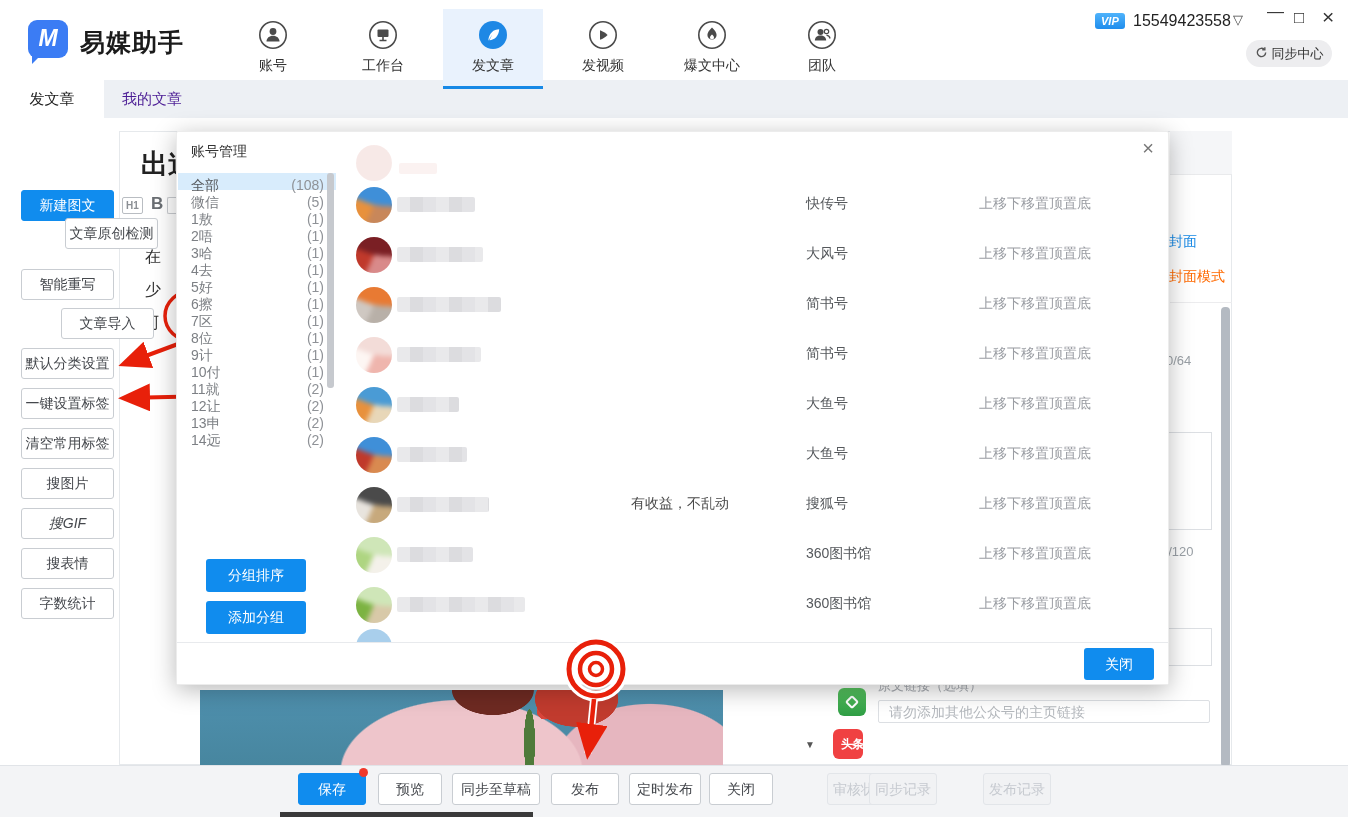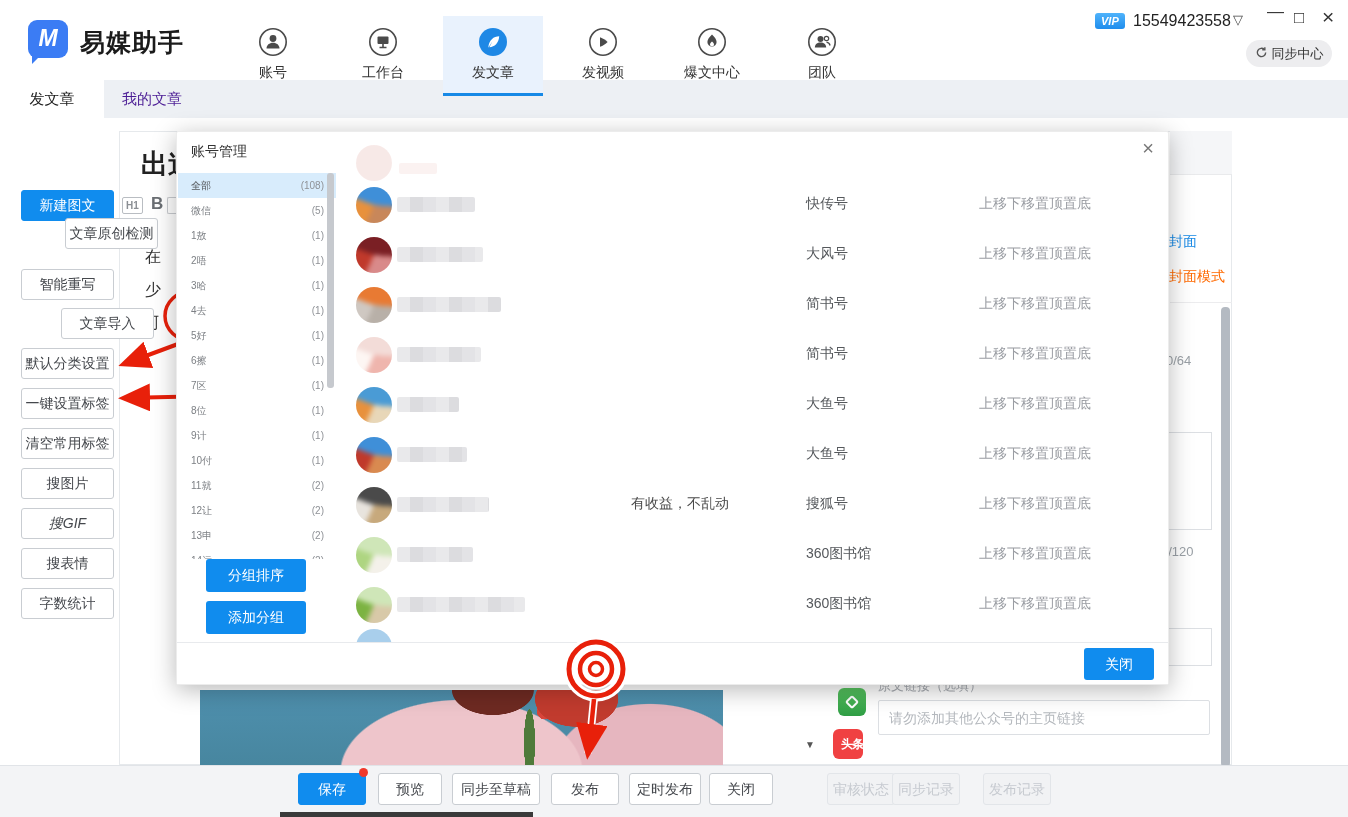--- a/index.html
+++ b/index.html
@@ -5,21 +5,21 @@
   * { margin:0; padding:0; box-sizing:border-box; }
   html,body { background:#fff; }
   .screen{ position:relative; width:1348px; height:817px; overflow:hidden;
     font-family:"Liberation Sans","DejaVu Sans",sans-serif; background:#fff; color:#333;}
   
   .topbar{position:absolute;left:0;top:0;width:1348px;height:80px;background:#fff;z-index:20;}
   .logo{position:absolute;left:28px;top:20px;width:40px;height:38px;background:#3b7cf4;border-radius:9px;
     color:#fff;font-weight:bold;font-size:23px;text-align:center;line-height:36px;font-style:italic;}
   .logo:after{content:"";position:absolute;left:4px;bottom:-6px;border:6px solid transparent;border-top-color:#3b7cf4;border-left-color:#3b7cf4;}
   .app-title{position:absolute;left:80px;top:26px;font-size:25px;font-weight:bold;color:#1b1b1b;letter-spacing:1px;}
-  .nav-item{position:absolute;top:16px;height:80px;width:100px;transform:translateX(-50%);text-align:center;cursor:pointer;}
+  .nav-item{position:absolute;top:9px;height:80px;width:100px;transform:translateX(-50%);text-align:center;cursor:pointer;}
   .nav-item .nav-icon-wrap{display:inline-block;width:30px;height:30px;margin-top:11px;}
   .nav-item .nav-label{display:block;font-size:14px;color:#333;margin-top:3px;}
   .nav-item.active{background:#e9f2fd;}
   .nav-item.active:after{content:"";position:absolute;left:0;right:0;bottom:0;height:3px;background:#1789e6;}
   .vip-badge{position:absolute;left:1095px;top:13px;background:linear-gradient(#4fb3fb,#1f8ded);color:#fff;
     font-size:11px;font-weight:bold;font-style:italic;padding:2px 6px;border-radius:3px;}
   .acct-num{position:absolute;left:1133px;top:12px;font-size:16px;color:#222;}
   .top-caret{position:absolute;left:1233px;top:12px;font-size:13px;color:#444;cursor:pointer;}
   .win-btn{position:absolute;top:8px;font-size:17px;color:#333;cursor:pointer;}
   .sync-btn{position:absolute;left:1246px;top:40px;width:86px;height:27px;background:#ededef;border-radius:14px;
@@ -47,40 +47,40 @@
   .photo-edge{position:absolute;left:280px;top:812px;width:253px;height:5px;background:#3a3a3a;z-index:35;}
   
   .rp-header{position:absolute;left:1170px;top:131px;width:62px;height:44px;background:#f5f6f8;border-bottom:1px solid #e9eaec;}
   .rp-cover{position:absolute;left:1169px;top:233px;font-size:14px;color:#1789e6;cursor:pointer;}
   .rp-covermode{position:absolute;left:1169px;top:268px;font-size:14px;color:#ff6a00;cursor:pointer;}
   .rp-div{position:absolute;left:1170px;top:302px;width:62px;height:1px;background:#ececee;}
   .rp-counter{position:absolute;font-size:13px;color:#9aa0a6;}
   .rp-box{position:absolute;left:1168px;width:44px;border:1px solid #dcdfe3;background:#fff;}
   .win-scroll-thumb{position:absolute;left:1221px;top:307px;width:9px;height:460px;background:#b4bac2;border-radius:4px;z-index:18;}
   .source-label{position:absolute;left:878px;top:677px;font-size:13px;color:#a7abb1;}
-  .source-input{position:absolute;left:878px;top:700px;width:332px;height:35px;border:1px solid #dcdfe3;border-radius:2px;
+  .source-input{position:absolute;left:878px;top:700px;width:332px;height:23px;border:1px solid #dcdfe3;border-radius:2px;
     font-size:14px;color:#404040;padding:0 10px;font-family:inherit;}
   .source-input::placeholder{color:#b4b8bd;}
   .strip-caret{position:absolute;left:805px;top:739px;font-size:10px;color:#555;}
   .green-icon{position:absolute;left:838px;top:688px;width:28px;height:28px;border-radius:6px;
     background:linear-gradient(#57c25f,#2f9e45);display:flex;align-items:center;justify-content:center;}
   .green-icon i{display:block;width:10px;height:10px;border:2.5px solid #fff;border-radius:2px;transform:rotate(45deg);}
   .toutiao-icon{position:absolute;left:833px;top:729px;width:30px;height:30px;border-radius:6px;background:#f04142;
     color:#fff;font-size:12px;font-weight:bold;text-align:right;line-height:30px;letter-spacing:-1px;}
   
   .side-btn{position:absolute;left:21px;width:93px;height:31px;background:#fff;border:1px solid #c9cdd2;border-radius:3px;
     font-size:14px;color:#45484d;text-align:center;line-height:29px;cursor:pointer;z-index:10;}
   .side-btn.primary{background:#108cee;border-color:#108cee;color:#fff;}
   
   .modal{position:absolute;left:176px;top:131px;width:993px;height:554px;background:#fff;z-index:60;
     box-shadow:0 5px 24px rgba(0,0,0,.28);border:1px solid #ececec;border-radius:2px;}
   .m-title{position:absolute;left:14px;top:11px;font-size:14px;color:#333;}
   .m-close{position:absolute;right:14px;top:6px;font-size:20px;color:#777;cursor:pointer;line-height:20px;}
   .grp-list{position:absolute;left:1px;top:41px;width:158px;height:386px;overflow:hidden;}
-  .grp{position:relative;height:25px;line-height:25px;font-size:10px;color:#7d8085;padding-left:13px;cursor:pointer;}
+  .grp{position:relative;height:17px;line-height:25px;font-size:14px;color:#7d8085;padding-left:13px;cursor:pointer;}
   .grp.sel{background:#d8ecfc;color:#55585c;}
   .grp .g-count{position:absolute;right:12px;color:#8f9297;}
   .grp-thumb{position:absolute;left:150px;top:41px;width:7px;height:215px;background:#c6c9ce;border-radius:3px;}
   .grp-btn{position:absolute;left:29px;width:100px;height:33px;background:#108cee;border-radius:3px;color:#fff;
     font-size:14px;text-align:center;line-height:33px;cursor:pointer;}
   .acct-row{position:absolute;left:0;width:993px;height:36px;}
   .avatar{position:absolute;left:179px;top:0;width:36px;height:36px;border-radius:50%;overflow:hidden;}
   .avatar .blob{position:absolute;inset:-5px;filter:blur(2.5px);}
   .name-bar{position:absolute;left:220px;top:10px;height:15px;border-radius:2px;
     background:repeating-linear-gradient(90deg,#e9e9eb 0 13px,#dcdcdf 13px 26px,#e3e3e6 26px 39px);}
@@ -474,18 +474,18 @@
 
   <div class="bottombar">
     <div id="bb-mount">
         <div class="bb-btn primary" style="left: 298px; width: 68px;">保存</div>
         <div class="bb-btn" style="left: 378px; width: 64px;">预览</div>
         <div class="bb-btn" style="left: 452px; width: 88px;">同步至草稿</div>
         <div class="bb-btn" style="left: 551px; width: 68px;">发布</div>
         <div class="bb-btn" style="left: 629px; width: 72px;">定时发布</div>
         <div class="bb-btn" style="left: 709px; width: 64px;">关闭</div>
         <div class="bb-btn disabled" style="left: 827px; width: 68px;">审核状态</div>
-        <div class="bb-btn disabled" style="left: 892px; width: 68px;">同步记录</div>
+        <div class="bb-btn disabled" style="left: 869px; width: 68px;">同步记录</div>
         <div class="bb-btn disabled" style="left: 983px; width: 68px;">发布记录</div>
       </div>
     <div class="save-dot"></div>
   </div>
 </div>
 
 </body></html>

